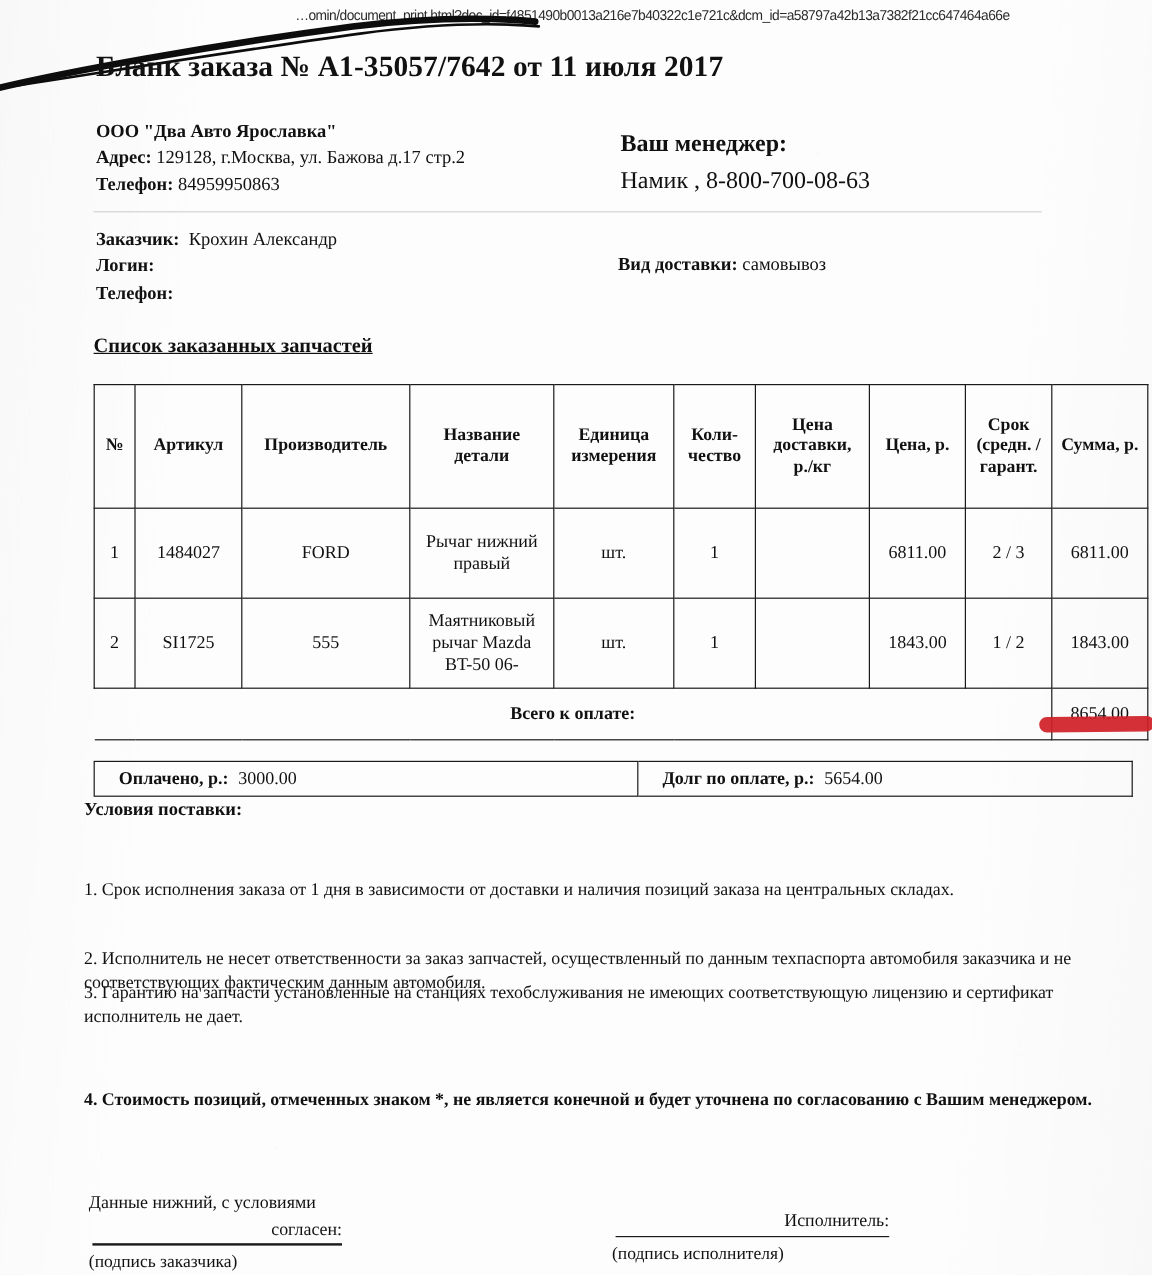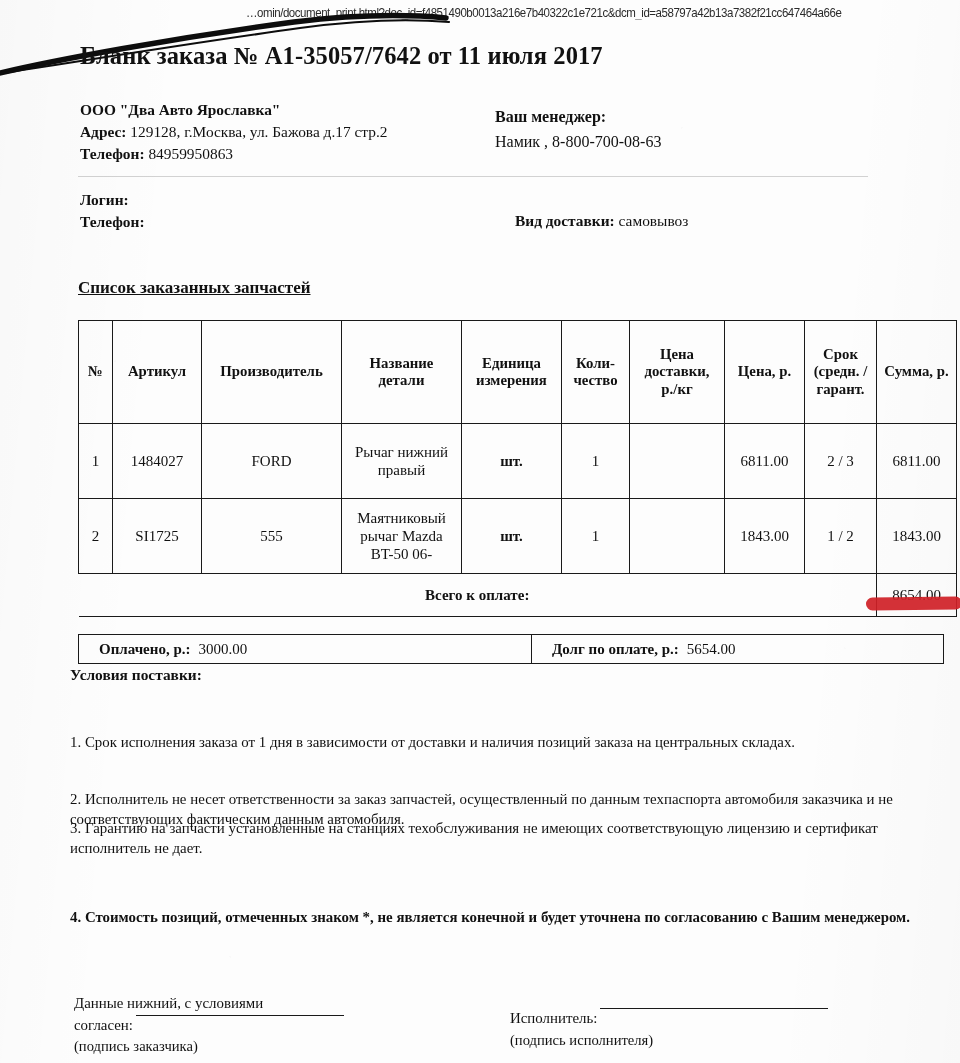--- a/index.html
+++ b/index.html
@@ -80,22 +80,22 @@
     position: absolute;
     top: 99px;
     left: 80px;
     font-size: 15.4px;
     line-height: 1.42;
     white-space: nowrap;
   }
   .block-manager {
     position: absolute;
     top: 105px;
-    left: 495px;
-    font-size: 16px;
+    left: 517px;
+    font-size: 20px;
     line-height: 1.55;
   }
   .block-customer {
     position: absolute;
     top: 189px;
     left: 80px;
     font-size: 15.4px;
     line-height: 1.46;
     white-space: nowrap;
   }
@@ -157,21 +157,21 @@
     text-align: center;
     font-size: 15px;
   }
   td.cell-name {
     text-align: left;
     line-height: 1.2;
     font-size: 14.6px;
     padding-left: 7px;
   }
   td.cell-num { font-size: 14.6px; }
-  td.cell-unit { font-size: 13.4px; font-weight: bold; }
+  td.cell-unit { font-size: 13.4px; }
   tr.total-row td {
     height: 34px;
     border-left: none;
     border-bottom: 1.6px solid #1a1a1a;
   }
   td.total-label {
     text-align: right;
     font-weight: bold;
     font-size: 15.6px;
     border-right: 1.6px solid #1a1a1a;
@@ -239,21 +239,21 @@
   .term.t4 { top: 908px; font-weight: bold; }
 
   
   .sig {
     position: absolute;
     font-size: 14.9px;
     line-height: 1.45;
   }
   .sig.customer { top: 993px; left: 74px; }
   .sig.executor { top: 1008px; left: 510px; }
-  .sig .line-row { display: flex; align-items: flex-start; white-space: nowrap; }
+  .sig .line-row { display: flex; align-items: flex-end; white-space: nowrap; flex-direction: column; }
   .sig .rule {
     display: inline-block;
     height: 1.4px;
     background: #1a1a1a;
     margin-left: 3px;
     margin-bottom: 4px;
   }
   .sig.customer .rule { width: 208px; }
   .sig.executor .rule { width: 228px; }
   .sig .caption { font-size: 14.6px; }
@@ -287,20 +287,24 @@
   </div>
 
   <div class="block-manager">
     <div class="b">Ваш менеджер:</div>
     <div>Намик , 8-800-700-08-63</div>
   </div>
 
   <div class="hr-faint one"></div>
 
   <div class="block-customer">
+    <div>
+      <span class="b">Заказчик:</span>
+      &nbsp;<span>Крохин Александр</span>
+    </div>
     <div>
       <span class="b">Логин:</span>
       <span></span>
     </div>
     <div>
       <span class="b">Телефон:</span>
       <span></span>
     </div>
   </div>
 

